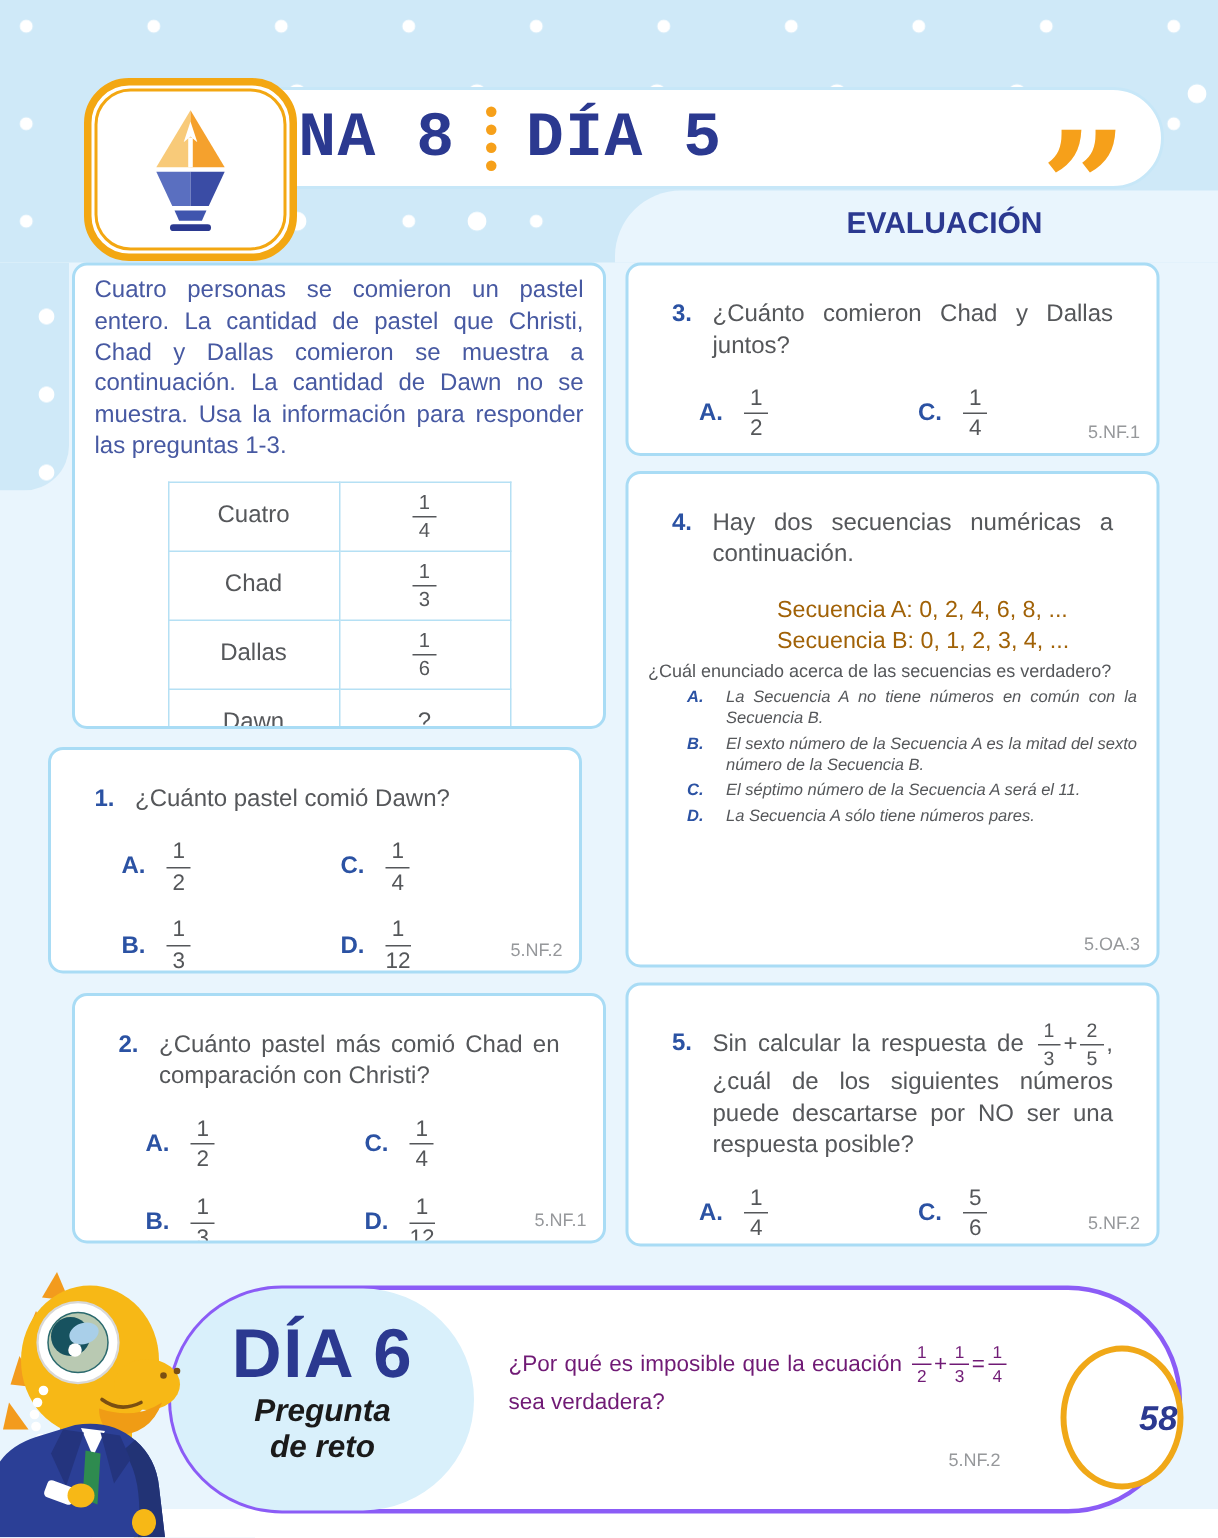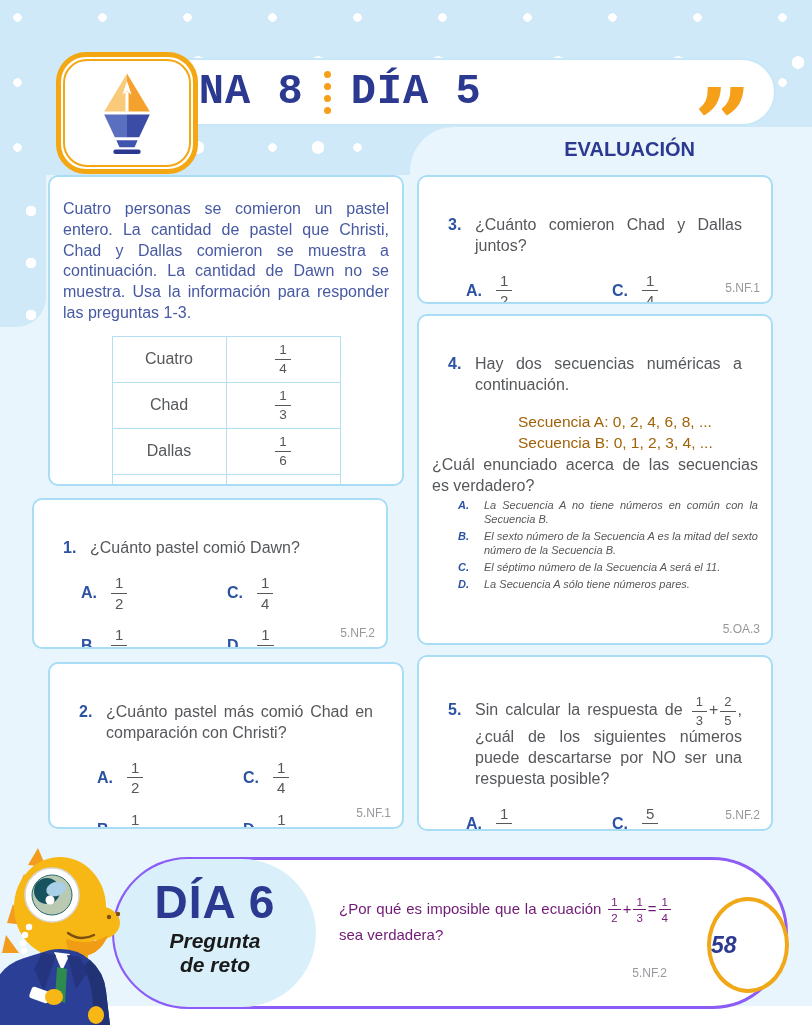--- a/index.html
+++ b/index.html
@@ -31,21 +31,21 @@
   
   .speech-bubble{position:absolute;left:56px;top:52px;width:132px;height:112px;background:#ffffff;
     border:5px solid #f3a712;border-radius:30px;z-index:4;display:flex;align-items:center;justify-content:center;}
   .speech-bubble::after{content:"";position:absolute;inset:2px;border:2.5px solid #f3a712;border-radius:24px;pointer-events:none;}
   .bubble-tail{position:absolute;left:62px;bottom:-16px;width:26px;height:26px;background:#ffffff;
     border-right:5px solid #f3a712;border-bottom:5px solid #f3a712;transform:rotate(38deg) skew(12deg);
     border-bottom-right-radius:10px;z-index:3;}
 
   
   .box{position:absolute;background:#ffffff;border:2px solid #a9dcf5;border-radius:10px;
-    padding:22px 13px;box-sizing:border-box;overflow:hidden;}
+    padding:7px 13px;box-sizing:border-box;overflow:hidden;}
   .intro-text{margin:0;font-size:16px;line-height:1.3;text-align:justify;color:#4759a2;}
   .pastel-table{border-collapse:collapse;margin:12px auto 0;}
   .pastel-table td{border:1.6px solid #b5e0f4;width:111px;height:43px;text-align:center;
     vertical-align:middle;color:#55575a;font-size:16px;}
 
   .q-text{margin:16px;padding-left:27px;font-size:16px;line-height:1.3;text-align:justify;color:#55575a;}
   .q-num{display:inline-block;width:27px;margin-left:-27px;color:#2b52a3;font-weight:bold;}
   .opts{display:grid;grid-template-columns:1fr 1fr;grid-template-rows:auto auto;grid-auto-flow:column;
     padding-left:34px;margin-top:12px;row-gap:16px;}
   .opt{display:flex;align-items:center;color:#55575a;font-size:15px;}
@@ -55,38 +55,38 @@
   .frac{display:inline-block;vertical-align:middle;text-align:center;line-height:1.05;margin:0 2px;}
   .fnum{display:block;padding:0 4px 2px;border-bottom:1.5px solid currentColor;}
   .fden{display:block;padding-top:2px;}
   .pastel-table .frac{font-size:13.5px;}
 
   .q3 .opts{margin-top:8px;row-gap:9px;}
   .q5 .opts{margin-top:5px;row-gap:6px;}
   .q5 .q-text .frac{font-size:13px;}
 
   .seq{margin:2px 0 0 86px;color:#a16207;font-size:15.5px;line-height:1.25;}
-  .q-follow{margin:3px 0 0;color:#55575a;font-size:16px;line-height:1.28;text-align:justify;}
+  .q-follow{margin:3px 0 0;color:#55575a;font-size:12px;line-height:1.28;text-align:justify;}
   .topt{margin:3px 0 0;padding-left:52px;color:#55575a;font-size:11px;line-height:1.27;text-align:justify;font-style:italic;}
   .topt b{display:inline-block;width:26px;margin-left:-26px;color:#2b52a3;}
 
   
   .challenge{position:absolute;left:112px;top:857px;width:676px;height:152px;background:#ffffff;
     border:3px solid #8b5cf6;border-radius:80px;box-sizing:border-box;}
   .challenge-left{position:absolute;left:-1px;top:-1px;width:202px;height:148px;background:#d9f0fb;
     border-radius:76px;text-align:center;}
   .d6{margin-top:16px;font-size:46px;font-weight:bold;color:#2b3990;letter-spacing:1px;}
   .reto{font-size:21px;font-weight:bold;font-style:italic;color:#1a1a1a;line-height:1.12;}
   .challenge-q{position:absolute;left:224px;top:36px;width:334px;font-size:15px;line-height:1.45;
     color:#701a75;text-align:justify;}
   .challenge-q .frac{font-size:11.5px;}
   .challenge-q .frac .fnum{border-bottom-width:1.2px;padding:0 3px 1px;}
   .challenge-tag{position:absolute;right:118px;bottom:26px;font-size:12px;color:#96989b;}
   .page-circle{position:absolute;left:592px;top:37px;width:74px;height:88px;background:#ffffff;
-    border:4px solid #f0a818;border-radius:50%;display:flex;align-items:center;justify-content:flex-start;
+    border:4px solid #f0a818;border-radius:50%;display:flex;align-items:center;justify-content:flex-end;
     font-size:23px;font-weight:bold;font-style:italic;color:#2b3990;z-index:2;}
 
   .mascot{position:absolute;left:-8px;top:843px;width:150px;height:182px;z-index:6;}
   .pen-icon{width:76px;height:86px;}
 </style>
 </head>
 <body>
 
 <div class="page">
 

